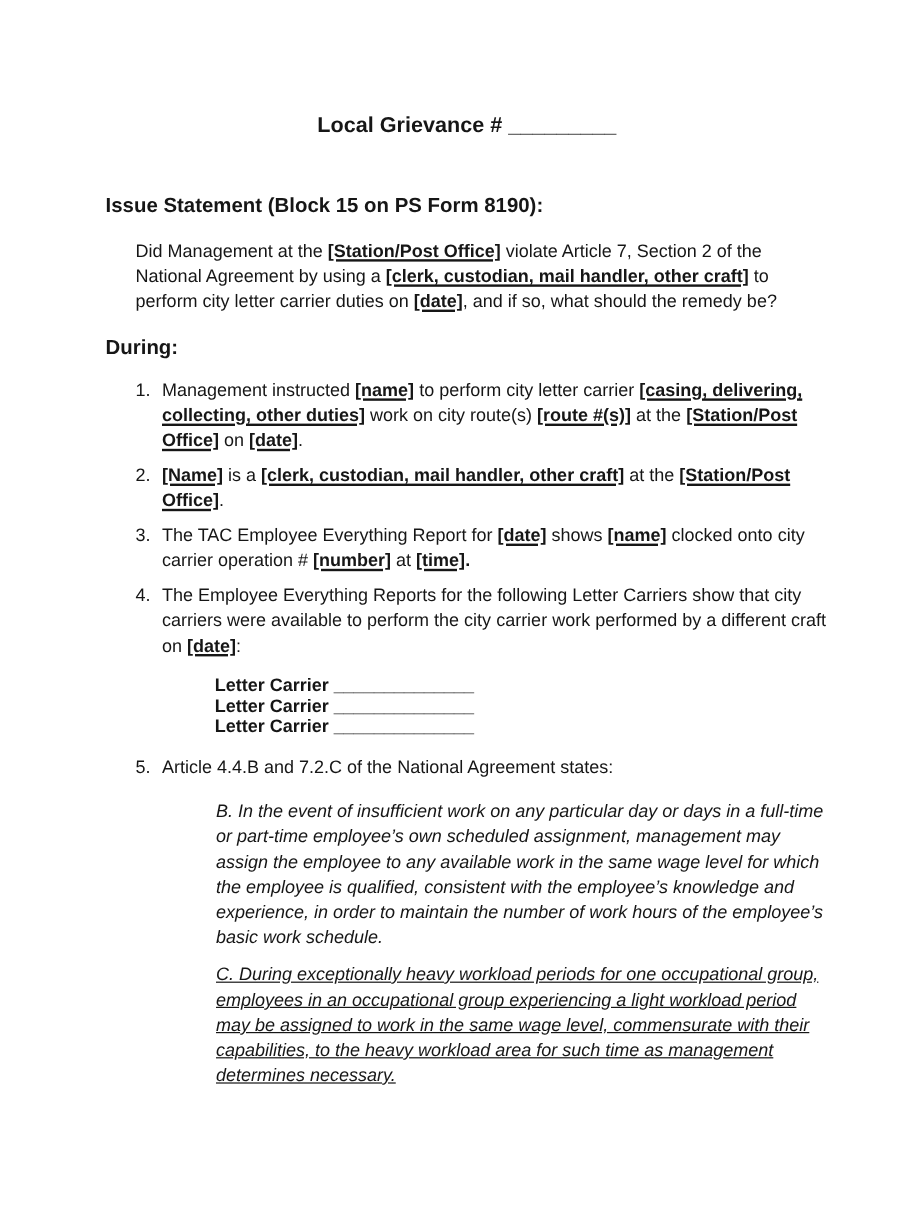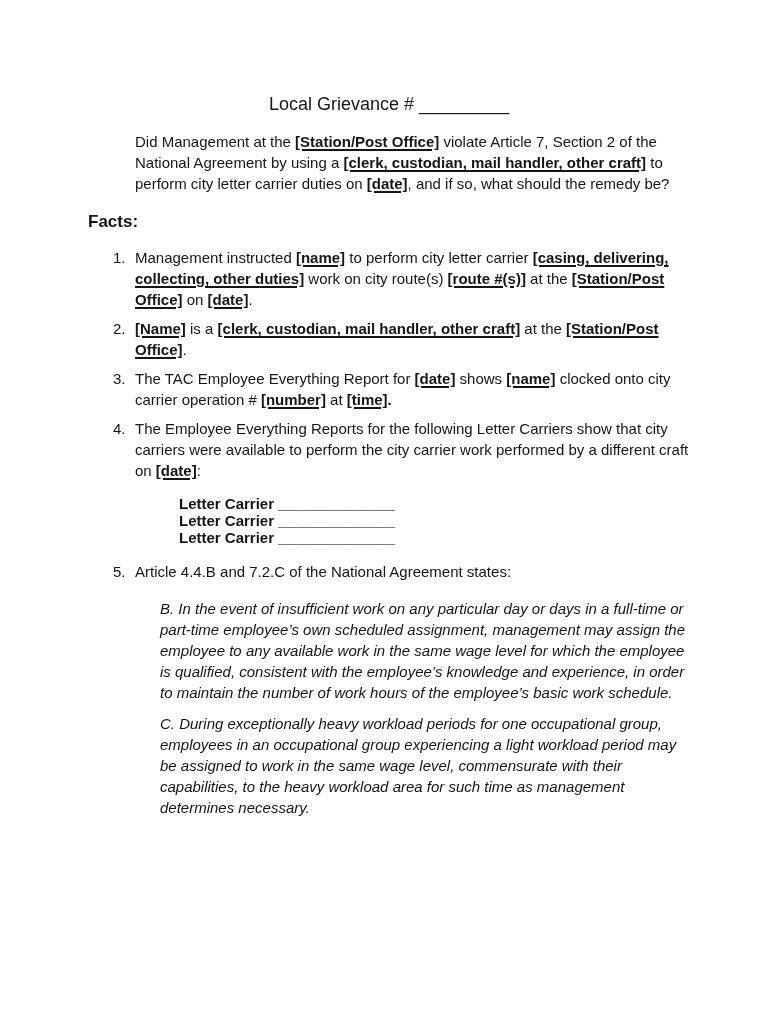--- a/index.html
+++ b/index.html
@@ -20,33 +20,33 @@
     box-sizing: border-box;
   }
   .content {
     padding: 0 80px 0 88px;
   }
   .title {
     margin: 93px 0 0 0;
     text-align: center;
     font-size: 18px;
     line-height: 22px;
-    font-weight: normal;
+    font-weight: bold;
   }
   .heading {
     font-size: 17px;
     line-height: 22px;
     font-weight: bold;
     margin: 0;
   }
   .h-issue { margin-top: 46px; }
   .h-union { margin-top: 11px; }
   .h-facts { margin-top: 17px; }
   .para-issue {
-    margin: 16px 0 0 47px;
+    margin: 16px 0 0 25px;
   }
   p { margin: 0; }
   .fact {
     position: relative;
     padding-left: 47px;
     margin-top: 8px;
   }
   .fact.first { margin-top: 14px; }
   .fact .num {
     position: absolute;
@@ -63,39 +63,40 @@
   .lc-block {
     margin: 14px 0 0 47px;
   }
   .lc-line {
     font-weight: bold;
     line-height: 17px;
     white-space: pre;
     margin-left: 44px;
   }
   .quote {
-    margin: 16px 0 0 72px;
+    margin: 16px 0 0 92px;
     font-style: italic;
   }
-  .quote.second { margin-top: 10px; }
+  .quote.second { margin-top: 10px; text-decoration: underline; }
   .fact-5 { margin-top: 15px; }
 </style>
 </head>
 <body>
 
 <div class="page">
   <div class="content">
 
     <h1 class="title">Local Grievance # _________</h1>
 
+    <h2 class="heading h-issue">Issue Statement (Block 15 on PS Form 8190):</h2>
 
     <p class="para-issue"><span class="seg-plain">Did Management at the </span><span class="seg-field">[Station/Post Office]</span><span class="seg-plain"> violate Article 7, Section 2 of the National Agreement by using a </span><span class="seg-field">[clerk, custodian, mail handler, other craft]</span><span class="seg-plain"> to perform city letter carrier duties on </span><span class="seg-field">[date]</span><span class="seg-plain">, and if so, what should the remedy be?</span></p>
 
 
-    <h2 class="heading h-facts">Facts:</h2>
+    <h2 class="heading h-facts">During:</h2>
 
     <div class="fact first">
       <span class="num">1.</span>
       <div class="fact-text"><span class="seg-plain">Management instructed </span><span class="seg-field">[name]</span><span class="seg-plain"> to perform city letter carrier </span><span class="seg-field">[casing, delivering, collecting, other duties]</span><span class="seg-plain"> work on city route(s) </span><span class="seg-field">[route #(s)]</span><span class="seg-plain"> at the </span><span class="seg-field">[Station/Post Office]</span><span class="seg-plain"> on </span><span class="seg-field">[date]</span><span class="seg-plain">.</span></div>
     </div>
 
     <div class="fact">
       <span class="num">2.</span>
       <div class="fact-text"><span class="seg-field">[Name]</span><span class="seg-plain"> is a </span><span class="seg-field">[clerk, custodian, mail handler, other craft]</span><span class="seg-plain"> at the </span><span class="seg-field">[Station/Post Office]</span><span class="seg-plain">.</span></div>
     </div>

